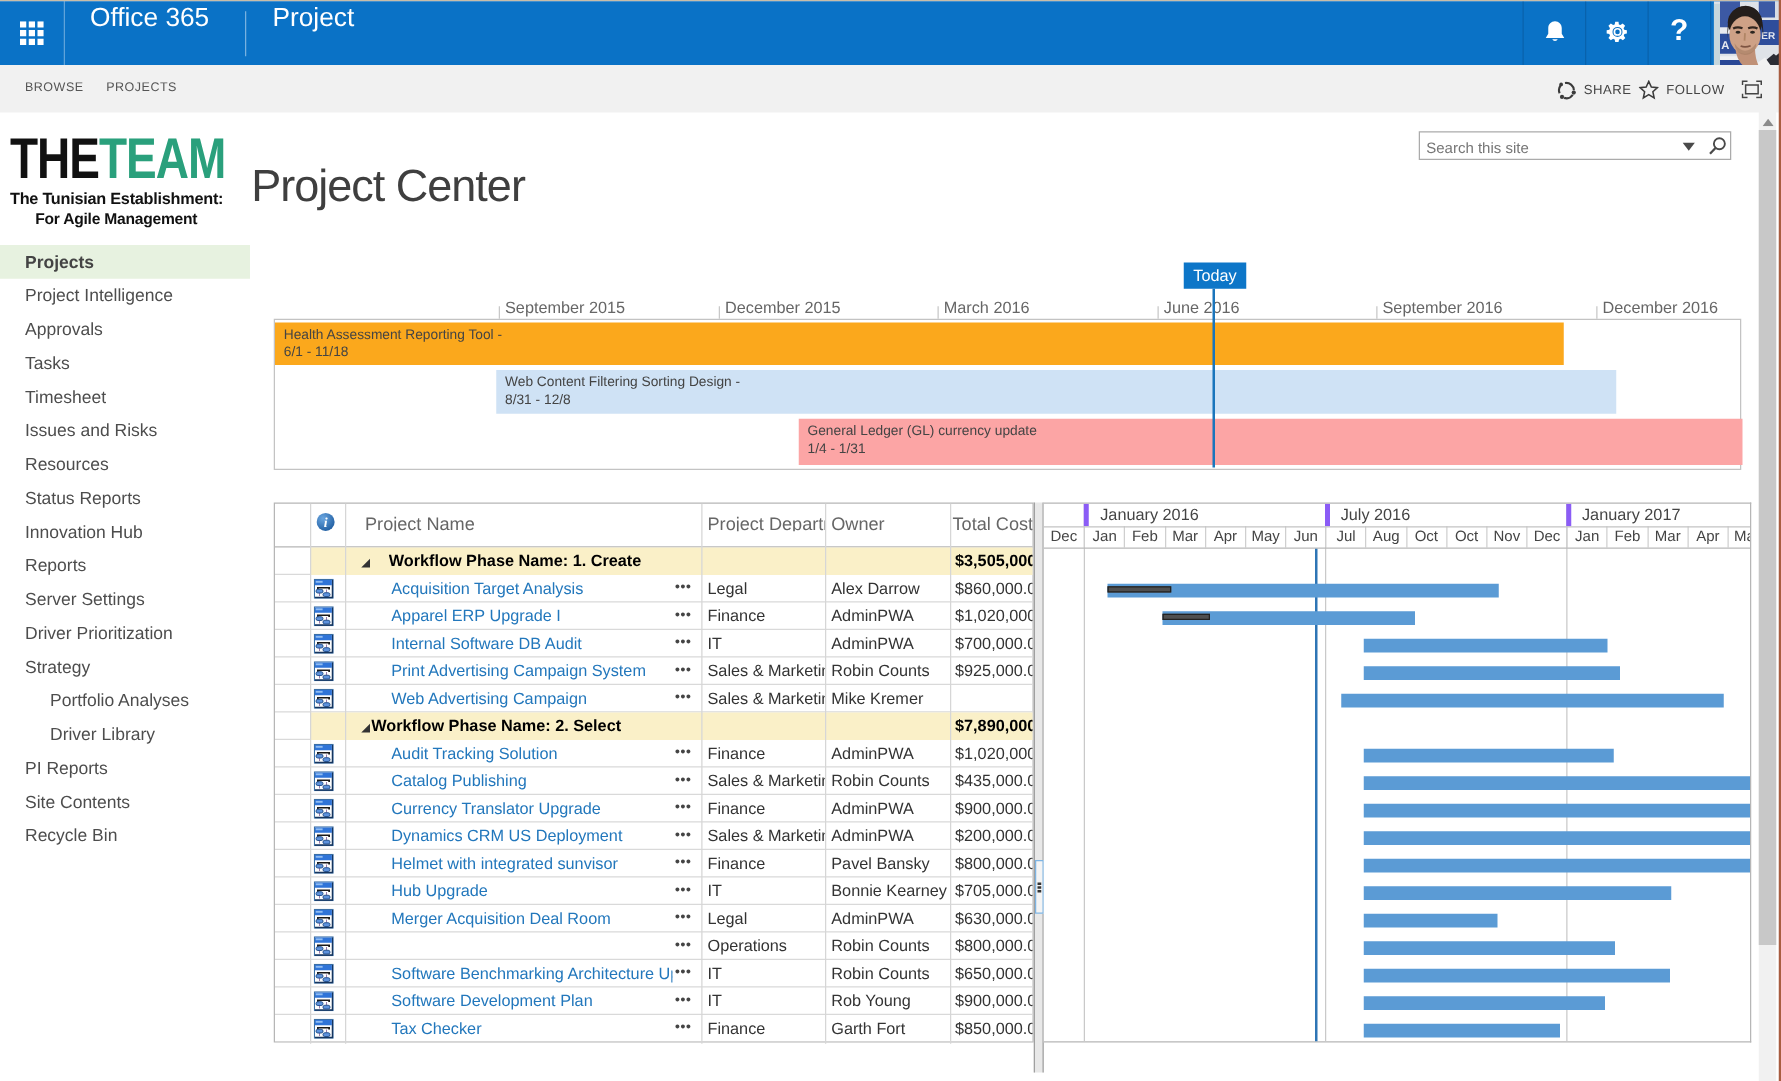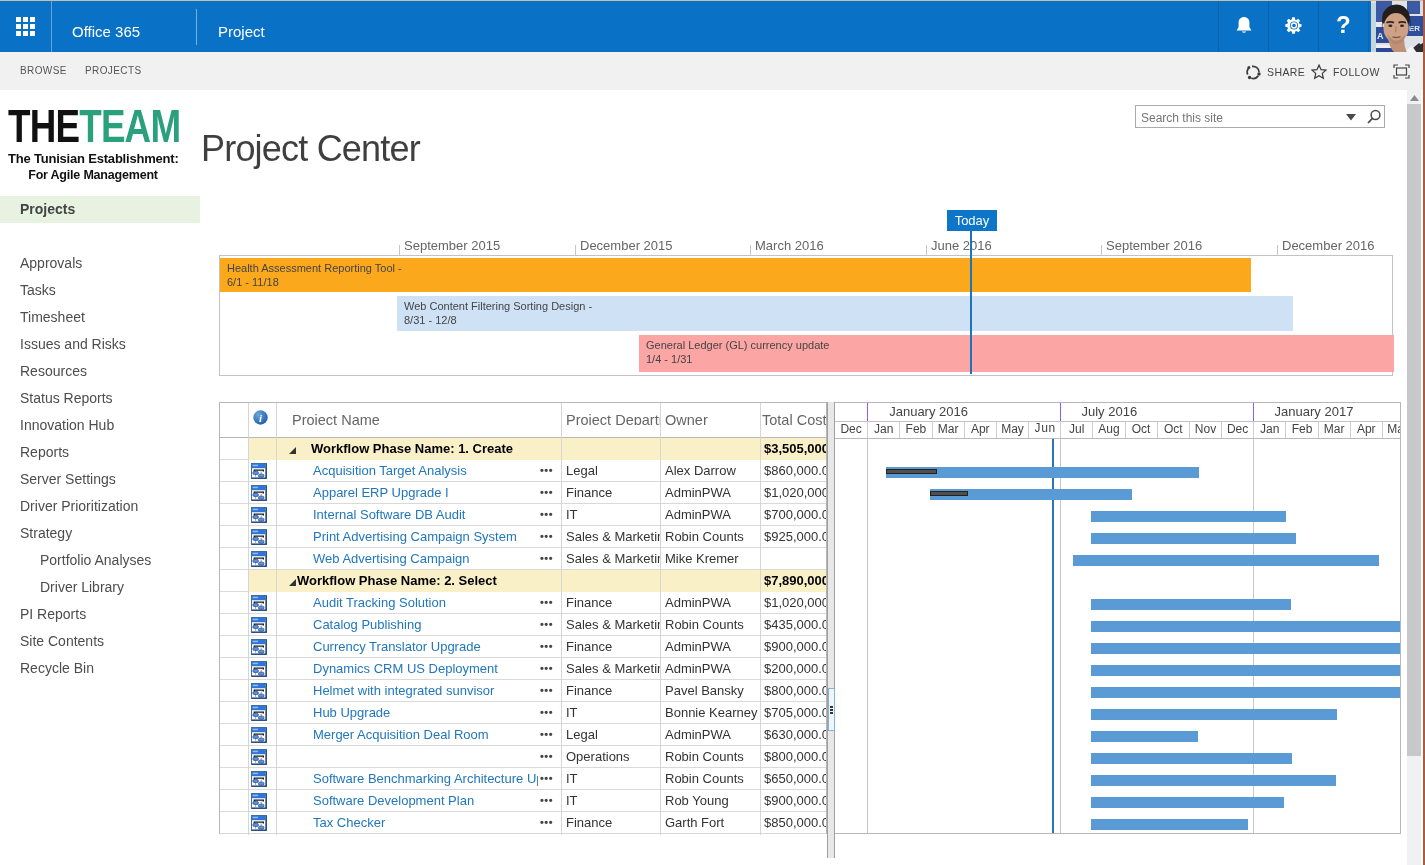--- a/index.html
+++ b/index.html
@@ -5,21 +5,21 @@
 * { margin:0; padding:0; box-sizing:border-box; }
 html,body { width:1425px; height:865px; overflow:hidden; background:#fff;
   font-family:"Liberation Sans", sans-serif; }
 #page { position:relative; width:1425px; height:865px; overflow:hidden; }
 .abs { position:absolute; }
 
 #topline { left:0; top:0; width:1425px; height:1px; background:#c9bda8; }
 #suite { left:0; top:1px; width:1425px; height:51px; background:#0a72c6; }
 #suite .sep { position:absolute; top:0; width:1px; height:51px; background:rgba(0,35,70,0.20); }
 #suite .vthin { position:absolute; top:8px; width:1px; height:36px; background:rgba(255,255,255,0.45); }
-.suitetxt { position:absolute; color:#fff; font-size:15px; top:22px;text-align:center; }
+.suitetxt { position:absolute; color:#fff; font-size:21px; top:2px;text-align:center; }
 
 #ribbon { left:0; top:52px; width:1425px; height:38px; background:#f1f1f1; }
 .ribtab { position:absolute; top:13px; font-size:10px; color:#555; letter-spacing:0.4px; }
 .ribr { position:absolute; top:14px; font-size:10.5px; color:#444; letter-spacing:0.4px; }
 
 #logo { left:8px; top:108px; width:180px; height:76px; }
 #pctitle { left:201px; top:128px; font-size:36px; color:#3f3f3f; letter-spacing:-0.8px; }
 #search { left:1135px; top:105px; width:250px; height:23px; border:1px solid #ababab; background:#fff; }
 #search .ph { position:absolute; left:5px; top:5px; font-size:12px; color:#767676; }
 
@@ -48,21 +48,21 @@
 .cown { left:441px; width:99px; padding-left:4px; color:#333; }
 .ccost { left:540px; width:66px; padding-left:4px; color:#333; }
 .dots { position:absolute; left:320px; top:0; width:20px; color:#444; letter-spacing:0.5px; font-size:11px; font-weight:bold; line-height:21px; }
 
 #split { left:827px; top:402px; width:8px; height:456px; background:#e8e8e8; border-left:1px solid #a0a0a0; border-right:1px solid #a0a0a0; }
 #splith { left:827.5px; top:688px; width:7px; height:43px; background:#f4f4f4; border:1px solid #7eb4e2; }
 #splith .dash { position:absolute; left:1px; width:3px; height:1.5px; background:#333; }
 
 #gantt { left:835px; top:402px; width:566px; height:432px; border:1px solid #b6b6b6; border-left:none; background:#fff; overflow:hidden; }
 .gmon { position:absolute; top:18px; height:17px; border-left:1px solid #cfcfcf; font-size:12px; color:#444; text-align:center; line-height:17px; }
-.gtier { position:absolute; top:0; height:18px; font-size:13px; color:#444; padding-left:21px; line-height:18px; border-left:1px solid #8b5cf6; }
+.gtier { position:absolute; top:0; height:18px; font-size:13px; color:#444; padding-left:9px; line-height:18px; border-left:4px solid #8b5cf6; }
 .ghalf { position:absolute; top:0; width:1px; height:432px; background:#c9c9c9; }
 .gbar { position:absolute; height:11px; background:#5b9bd5; }
 .gprog { position:absolute; height:5px; background:#4f4f4f; border:1px solid #222; }
 #gtoday { position:absolute; top:36px; width:2px; height:396px; background:#2e75b5; }
 #ghdrline { position:absolute; left:0; top:35px; width:566px; height:1px; background:#b9b9b9; }
 #gtierline { position:absolute; left:0; top:18px; width:566px; height:1px; background:#c3c3c3; }
 
 #sbar { left:1407px; top:89px; width:14px; height:776px; background:#f1f1f1; }
 #sthumb { left:1407px; top:104px; width:14px; height:652px; background:#c8c8c8; }
 #redge { left:1423px; top:0; width:2px; height:865px; background:#a85d41; }
@@ -181,20 +181,23 @@
       </svg>
     <svg class="abs" style="left:230px;top:3px" width="16" height="16" viewBox="0 0 16 16">
       <circle cx="9.5" cy="6" r="4.4" fill="none" stroke="#4a4a4a" stroke-width="1.5"></circle>
       <path d="M6.4 9.4 L2 14" stroke="#4a4a4a" stroke-width="1.8" fill="none"></path>
     </svg>
   </div>
 
   <div class="nav sel" style="top:196px">
       <span>Projects</span>
     </div>
+  <div class="nav" style="top:223px">
+      <span>Project Intelligence</span>
+    </div>
   <div class="nav" style="top:250px">
       <span>Approvals</span>
     </div>
   <div class="nav" style="top:277px">
       <span>Tasks</span>
     </div>
   <div class="nav" style="top:304px">
       <span>Timesheet</span>
     </div>
   <div class="nav" style="top:331px">
@@ -584,21 +587,21 @@
   <div class="ghalf" style="left:224.5px"></div>
   <div class="gtier" style="left:224.5px">July 2016</div>
   <div class="ghalf" style="left:417.6px"></div>
   <div class="gtier" style="left:417.6px">January 2017</div>
   <div class="gmon" style="left:0.0px;width:32.2px;border-left:none;">Dec</div>
   <div class="gmon" style="left:32.2px;width:32.2px;">Jan</div>
   <div class="gmon" style="left:64.3px;width:32.2px;">Feb</div>
   <div class="gmon" style="left:96.5px;width:32.2px;">Mar</div>
   <div class="gmon" style="left:128.7px;width:32.2px;">Apr</div>
   <div class="gmon" style="left:160.9px;width:32.2px;">May</div>
-  <div class="gmon" style="left:193.0px;width:32.2px;font-family:Liberation Mono, monospace;">Jun</div>
+  <div class="gmon" style="left:193.0px;width:32.2px;">Jun</div>
   <div class="gmon" style="left:225.2px;width:32.2px;">Jul</div>
   <div class="gmon" style="left:257.4px;width:32.2px;">Aug</div>
   <div class="gmon" style="left:289.5px;width:32.2px;">Oct</div>
   <div class="gmon" style="left:321.7px;width:32.2px;">Oct</div>
   <div class="gmon" style="left:353.9px;width:32.2px;">Nov</div>
   <div class="gmon" style="left:386.0px;width:32.2px;">Dec</div>
   <div class="gmon" style="left:418.2px;width:32.2px;">Jan</div>
   <div class="gmon" style="left:450.4px;width:32.2px;">Feb</div>
   <div class="gmon" style="left:482.6px;width:32.2px;">Mar</div>
   <div class="gmon" style="left:514.7px;width:32.2px;">Apr</div>

